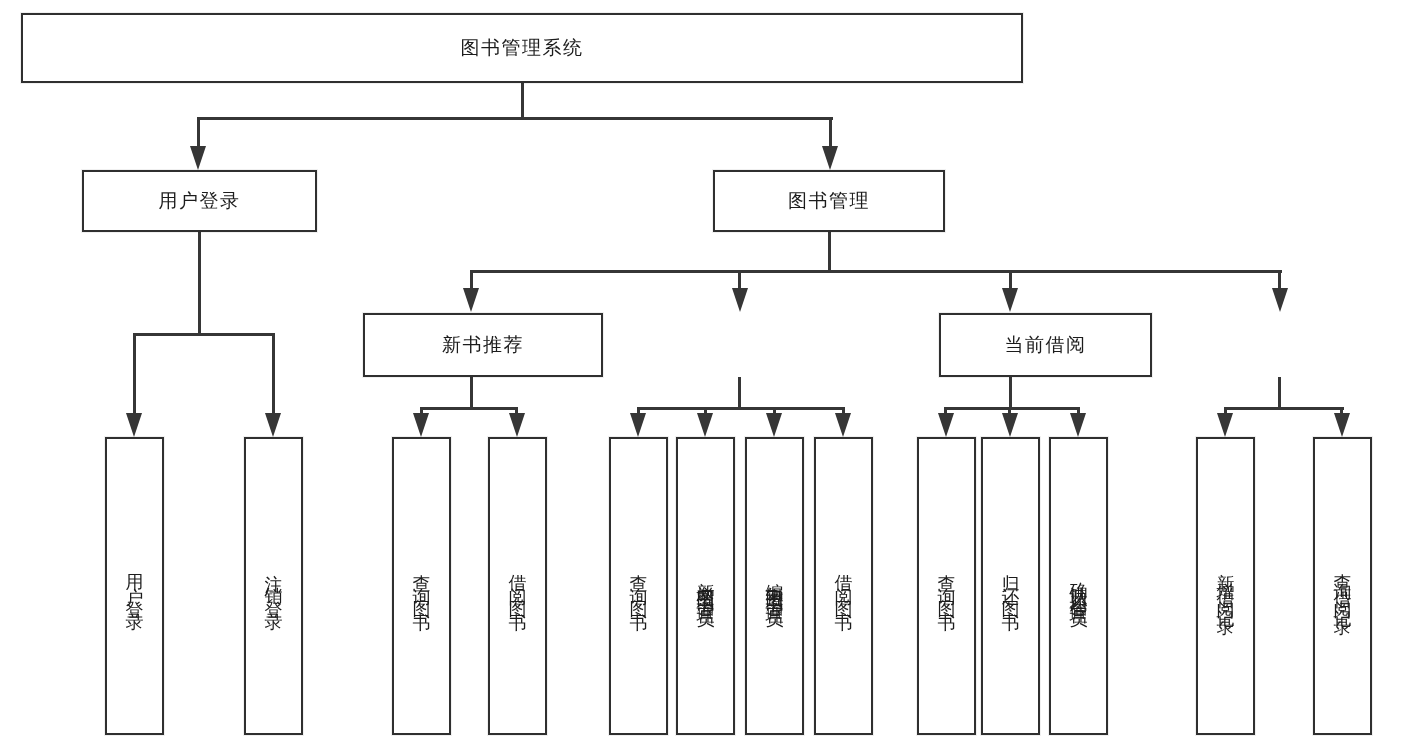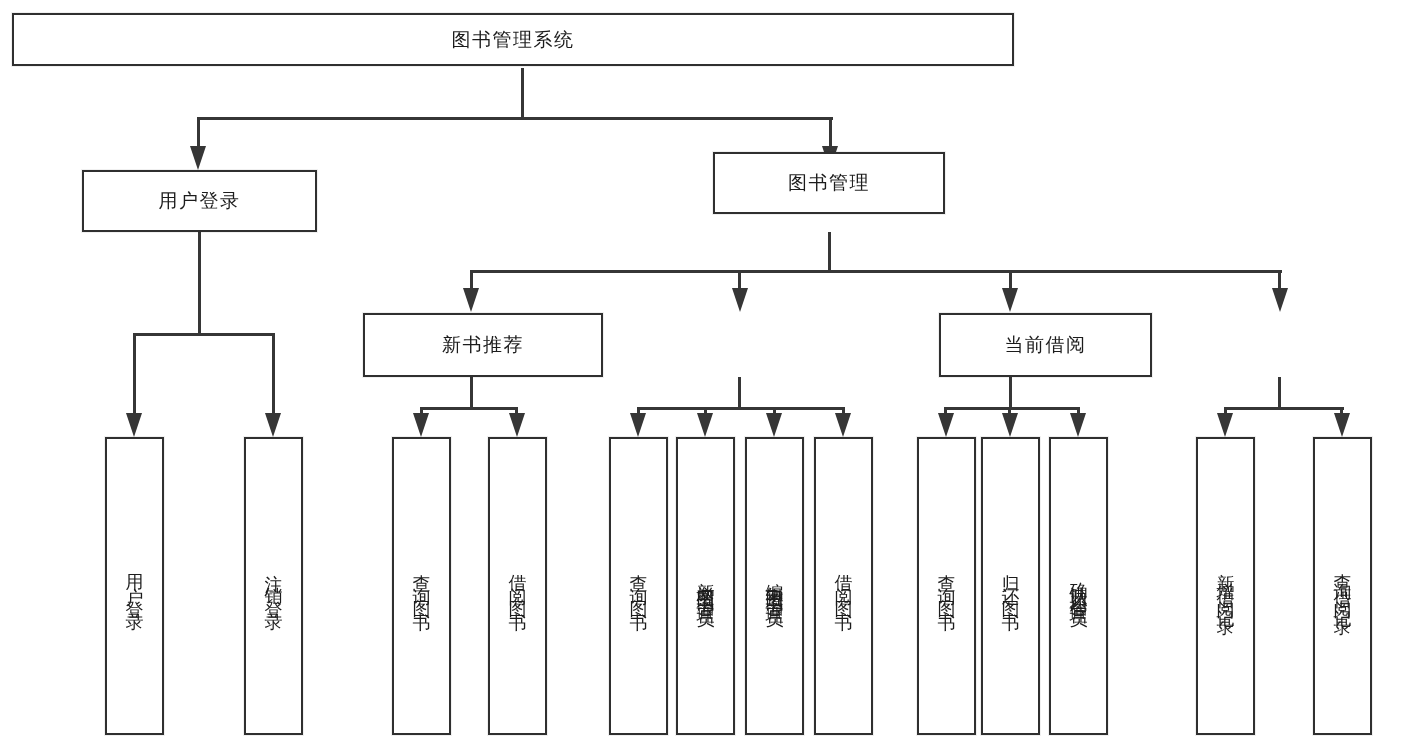--- a/index.html
+++ b/index.html
@@ -59,35 +59,35 @@
     z-index:5;
     letter-spacing:0.5px;
     white-space:nowrap;
   }
 </style>
 </head>
 <body>
 
 <div class="canvas">
 
-  <div class="node hnode" style="left:12px;top:13px;width:1002px;height:53px">
+  <div class="node hnode" style="left:21px;top:13px;width:1002px;height:70px">
     <span>图书管理系统</span>
   </div>
 
   <div class="vl" style="left:521px;top:68px;height:50px"></div>
   <div class="hl" style="left:197px;top:117px;width:636px"></div>
   <div class="vl" style="left:197px;top:117px;height:32px"></div>
   <div class="vl" style="left:829px;top:117px;height:32px"></div>
   <div class="ar" style="left:190px;top:146px"></div>
   <div class="ar" style="left:822px;top:146px"></div>
 
   <div class="node hnode" style="left:82px;top:170px;width:235px;height:62px">
     <span>用户登录</span>
   </div>
-  <div class="node hnode" style="left:713px;top:152px;width:232px;height:62px">
+  <div class="node hnode" style="left:713px;top:170px;width:232px;height:62px">
     <span>图书管理</span>
   </div>
 
   <div class="vl" style="left:198px;top:232px;height:104px"></div>
   <div class="hl" style="left:133px;top:333px;width:142px"></div>
   <div class="vl" style="left:133px;top:333px;height:82px"></div>
   <div class="vl" style="left:272px;top:333px;height:82px"></div>
   <div class="ar" style="left:126px;top:413px"></div>
   <div class="ar" style="left:265px;top:413px"></div>
 

